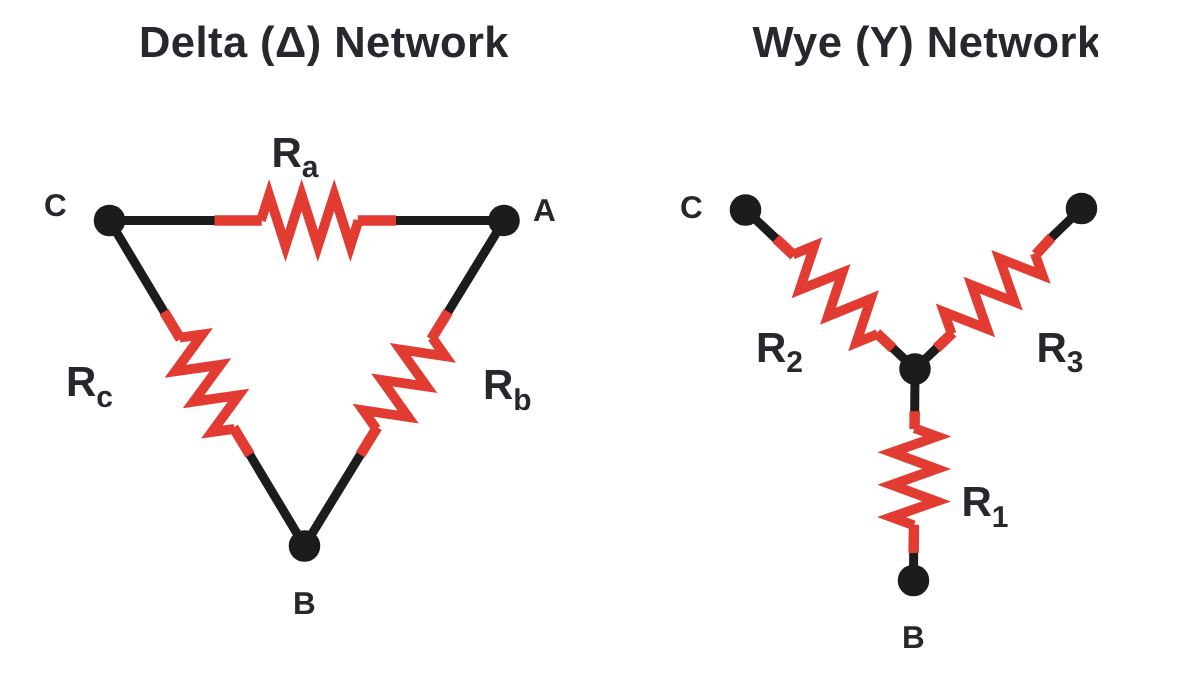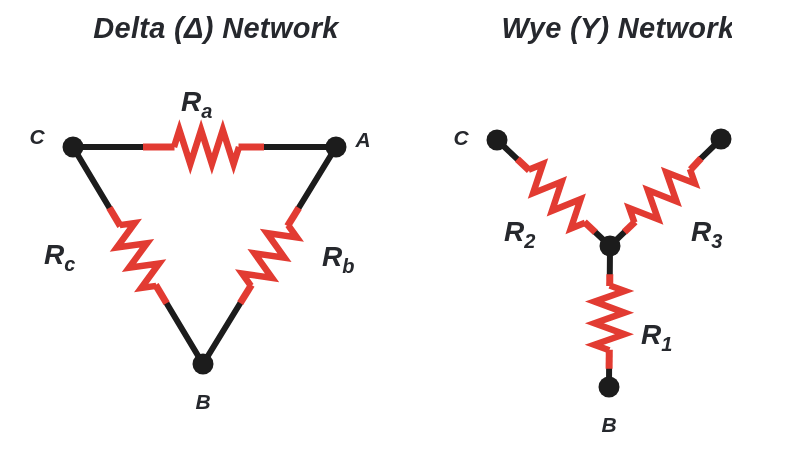--- a/index.html
+++ b/index.html
@@ -1,19 +1,18 @@
 <!DOCTYPE html>
 <html><head>
 <meta charset="utf-8">
 <style>
   html, body { margin: 0; padding: 0; background: #ffffff; }
   .stage {
     width: 732px; height: 450px; position: relative; overflow: hidden;
     font-family: "Liberation Sans", "DejaVu Sans", sans-serif;
-    font-style: italic;
   }
   svg text {
     font-family: "Liberation Sans", "DejaVu Sans", sans-serif;
     font-weight: bold;
   }
   .title { font-size: 29px; letter-spacing: 0.3px; }
   .node-label { font-size: 21px; }
   .r-base { font-size: 28px; }
   .r-sub { font-size: 20px; }
   .wire { stroke-width: 6; stroke-linecap: round; fill: none; }

